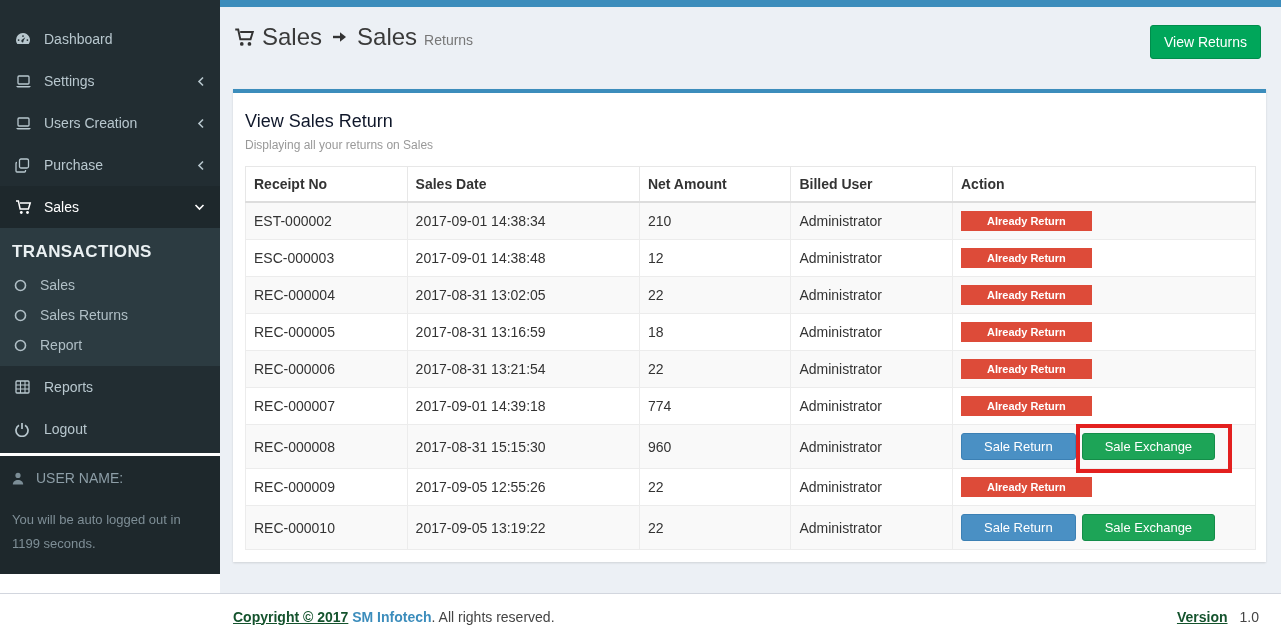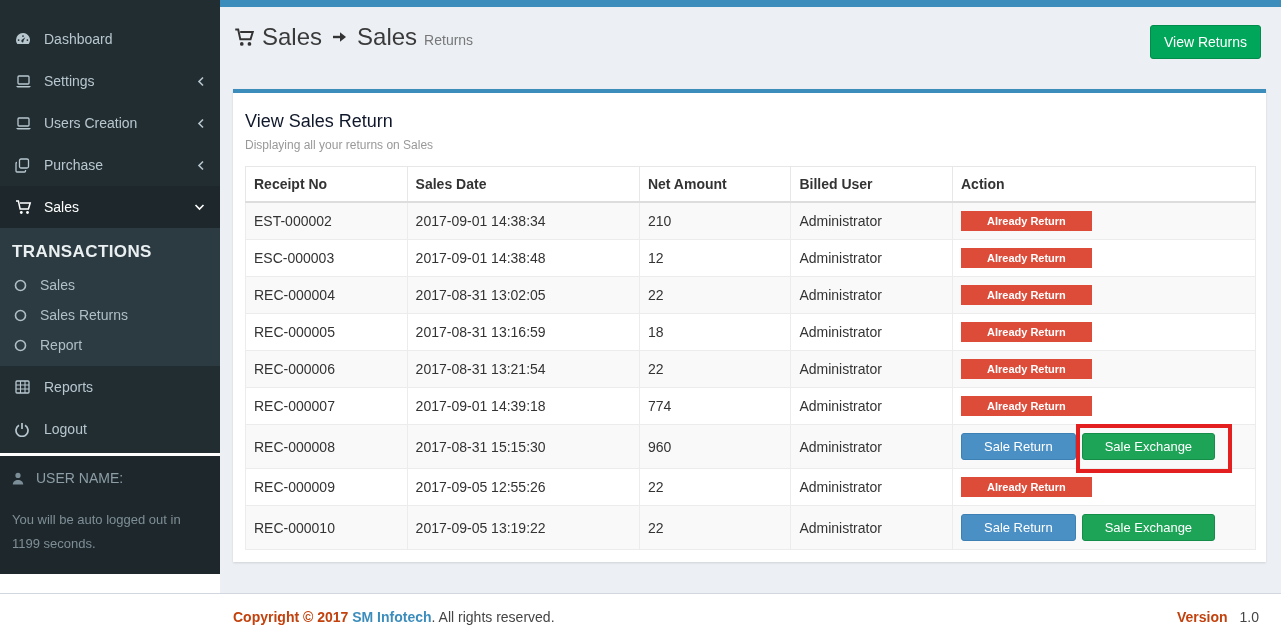--- a/index.html
+++ b/index.html
@@ -58,21 +58,21 @@
   .btn-blue { background:#4a90c4; border-color:#3c80b4; margin-right:6px; }
   .btn-green { background:#1da457; border-color:#148d49; }
   .hl-box { position:relative; display:inline-block; }
   .hl-box::after { content:""; position:absolute; left:-6px; top:-9px; right:-17px; bottom:-13px;
     border:4px solid #e3201f; pointer-events:none; }
 
   
   .footer { height:46px; background:#ffffff; border-top:1px solid #d2d6de;
     display:flex; align-items:center; justify-content:space-between;
     padding:0 22px 0 233px; font-size:14px; color:#444; }
-  .footer b { color:#c2410c; }
+  .footer b { color:#14532d;text-decoration:underline; }
   .footer a { color:#3c8dbc; font-weight:bold; text-decoration:none; cursor:pointer; }
   .version b { margin-right:12px; }
 
   svg { display:block; }
 </style>
 </head>
 <body>
 
 <div class="page">
   <div class="cols">

